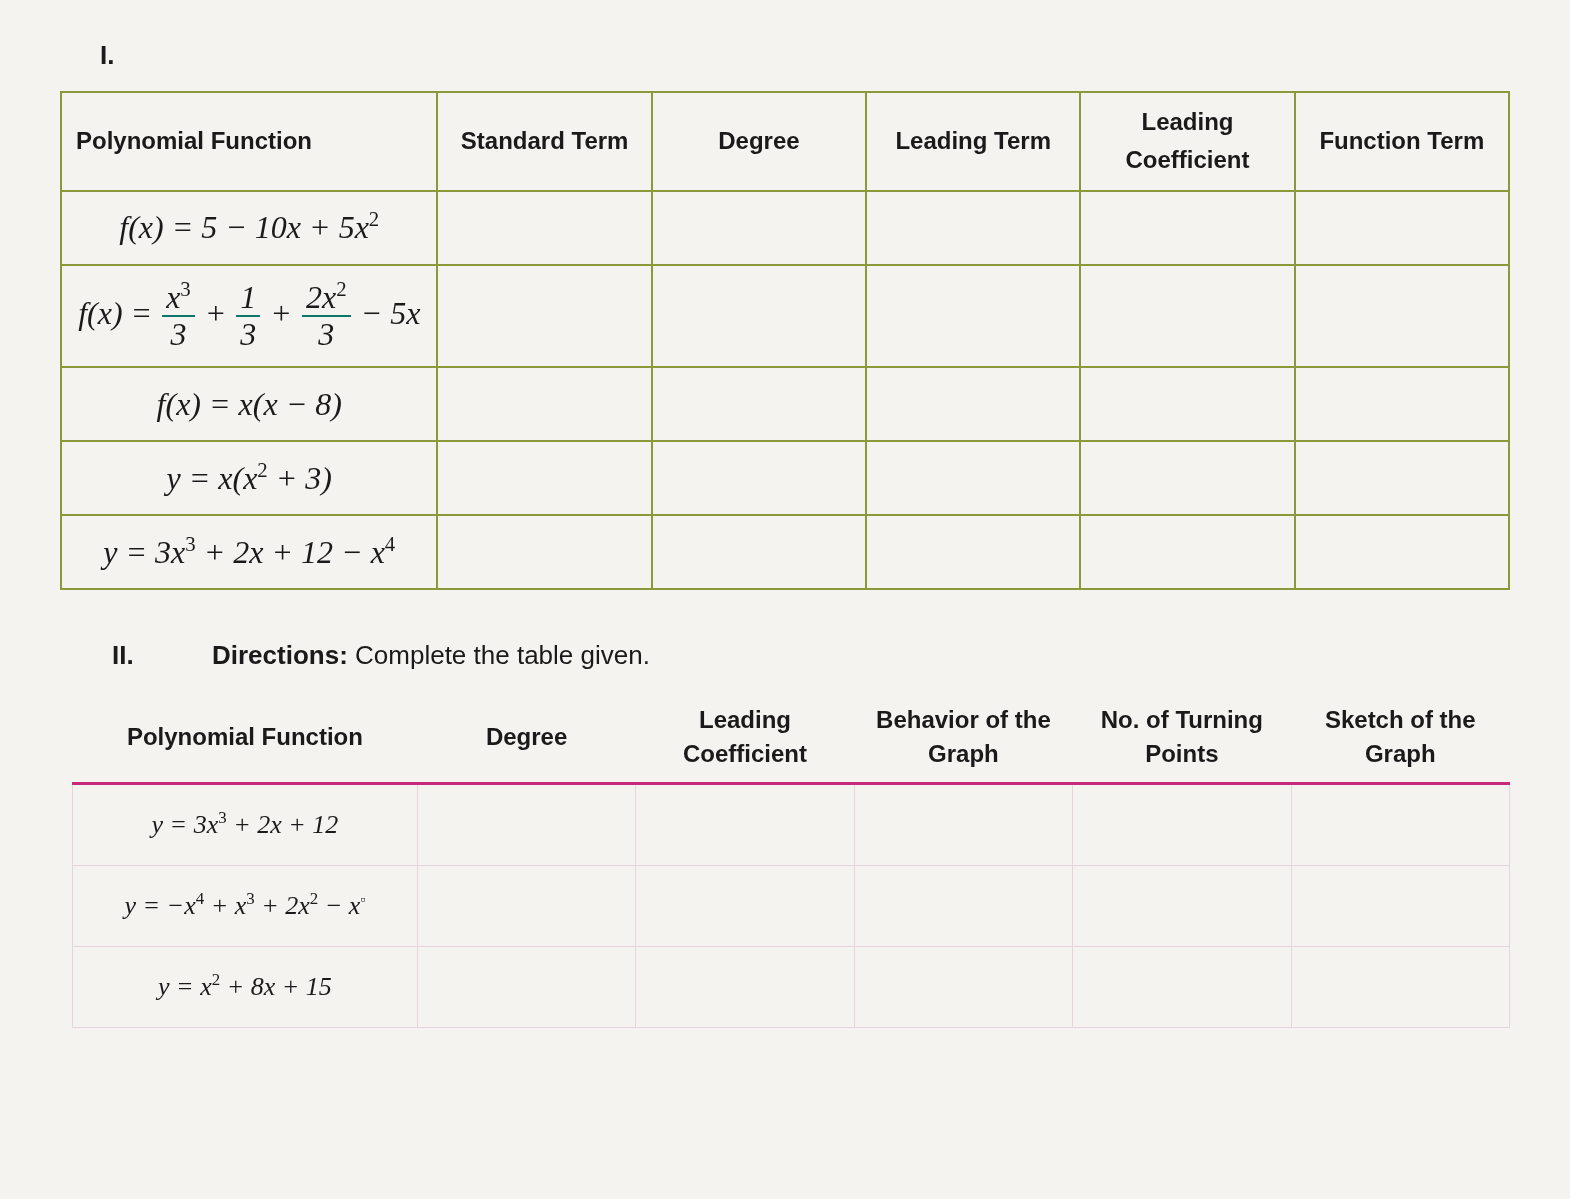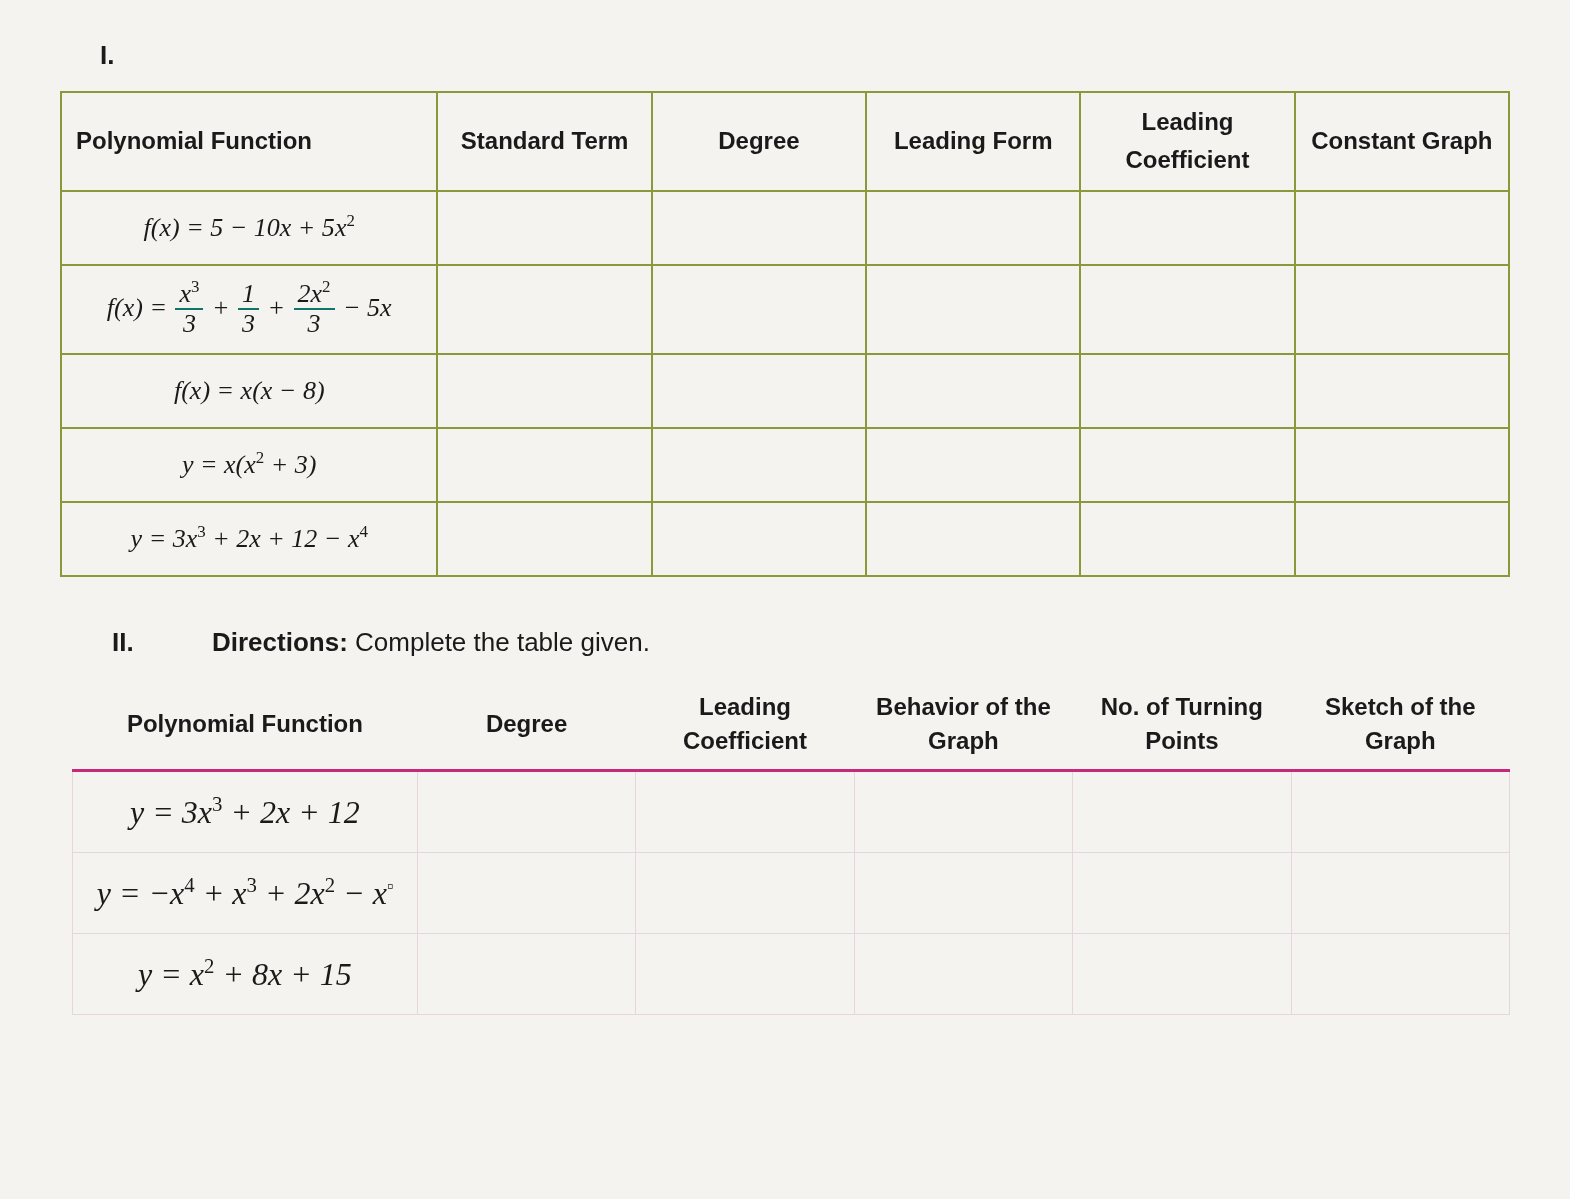--- a/index.html
+++ b/index.html
@@ -42,21 +42,21 @@
     text-align: center;
     vertical-align: middle;
   }
   .table1 th {
     font-weight: bold;
     background: #f5f3f0;
     line-height: 1.6;
   }
   .table1 .col-func { width: 26%; text-align: center; }
   .table1 th.col-func { text-align: left; padding-left: 14px; }
-  .table1 td.func { text-align: center; font-style: italic; font-family: "Cambria Math","Times New Roman",serif; font-size: 26px; padding: 14px 24px; white-space: nowrap;}
+  .table1 td.func { text-align: center; font-style: italic; font-family: "Cambria Math","Times New Roman",serif; font-size: 32px; padding: 14px 16px; white-space: nowrap;}
   .table1 td.blank { height: 52px; }
 
   
   .frac {
     display: inline-block;
     vertical-align: middle;
     text-align: center;
     margin: 0 2px;
     font-style: italic;
   }
@@ -79,21 +79,21 @@
     line-height: 1.4;
     border-top: none;
     border-left: none;
     border-right: none;
     border-bottom: 3px solid #c6287a;
   }
   .table2 td { border-left: 1px solid #e6d5de; border-right:1px solid #e6d5de; border-top:1px solid #e6d5de; border-bottom:1px solid #e6d5de;}
   .table2 tbody tr td:first-child {
     font-style: italic;
     font-family: "Cambria Math","Times New Roman",serif;
-    font-size: 32px;
+    font-size: 26px;
     text-align: center;
     white-space: nowrap;
   }
   .table2 .col-func2 { width: 24%; }
   .table2 td.blank2 { height: 56px; }
 
   .section2 { margin-top: 50px; margin-left: 12px; }
 </style>
 </head>
 <body>
@@ -112,27 +112,27 @@
       <col>
   </colgroup>
   <thead>
     <tr>
       <th class="col-func">Polynomial Function</th>
       <th>
         <span>Standard Term</span>
       </th>
       <th>Degree</th>
       <th>
-        <span>Leading Form</span>
+        <span>Leading Term</span>
       </th>
       <th>
         <span>Leading Coefficient</span>
       </th>
       <th>
-        <span>Constant Graph</span>
+        <span>Function Term</span>
       </th>
     </tr>
   </thead>
   <tbody>
     <tr>
       <td class="func">
         <span>f</span>(<span>x</span>) = 5 − 10<span>x</span> + 5<span>x</span><sup>2</sup>
       </td>
       <td class="blank"></td>
       <td class="blank"></td>

